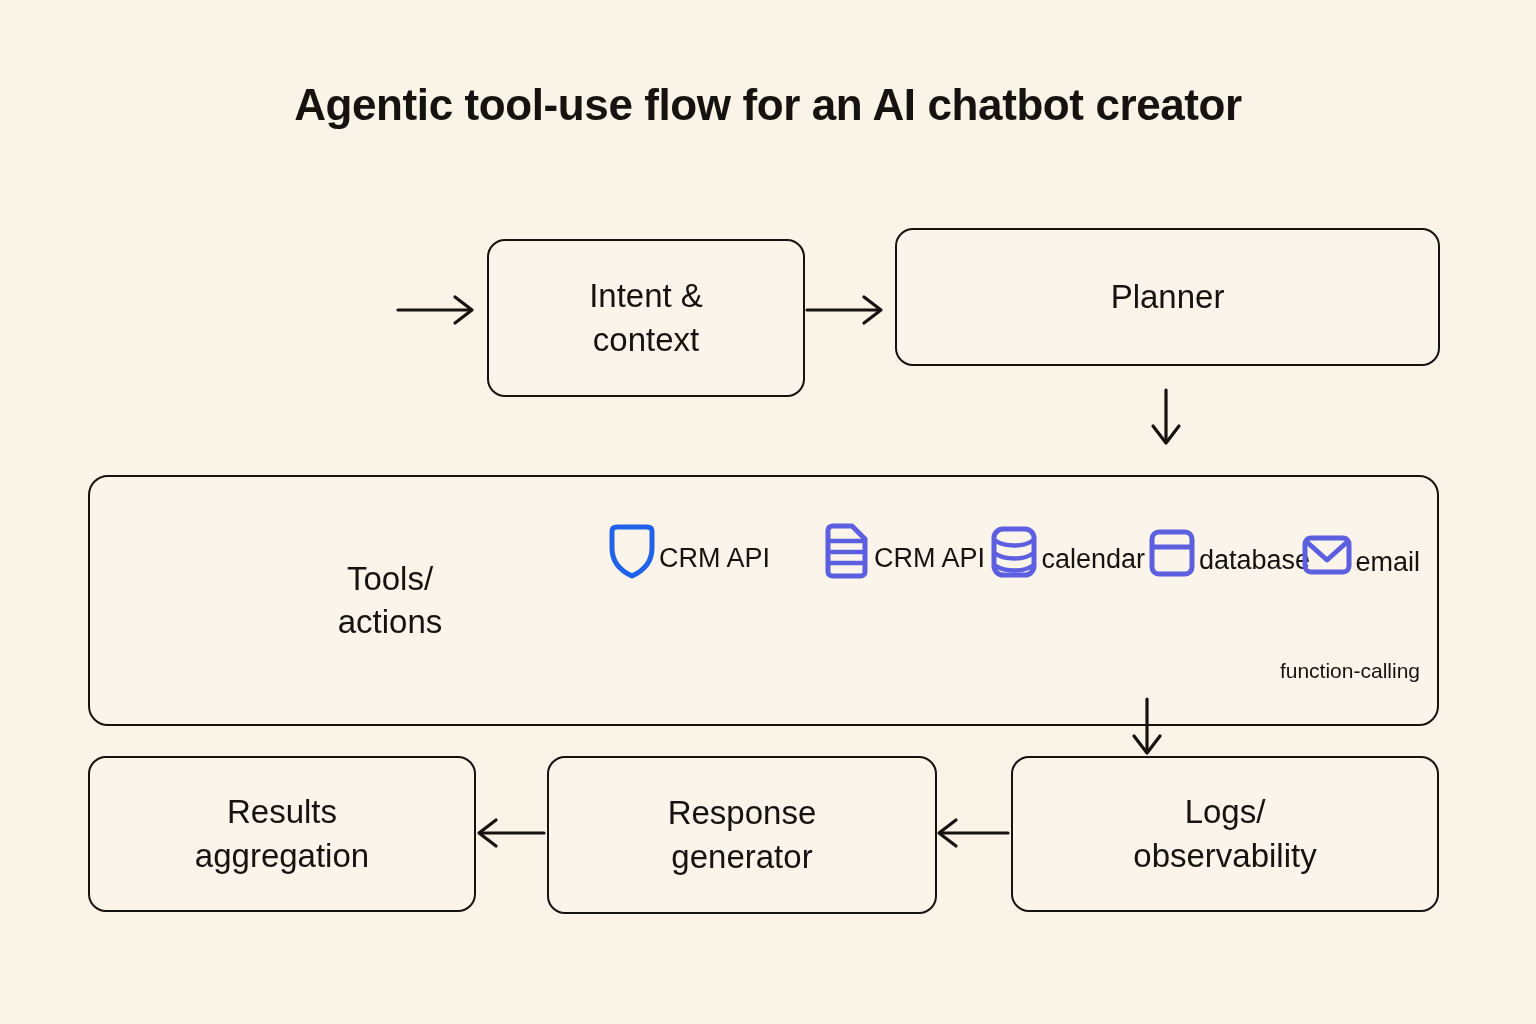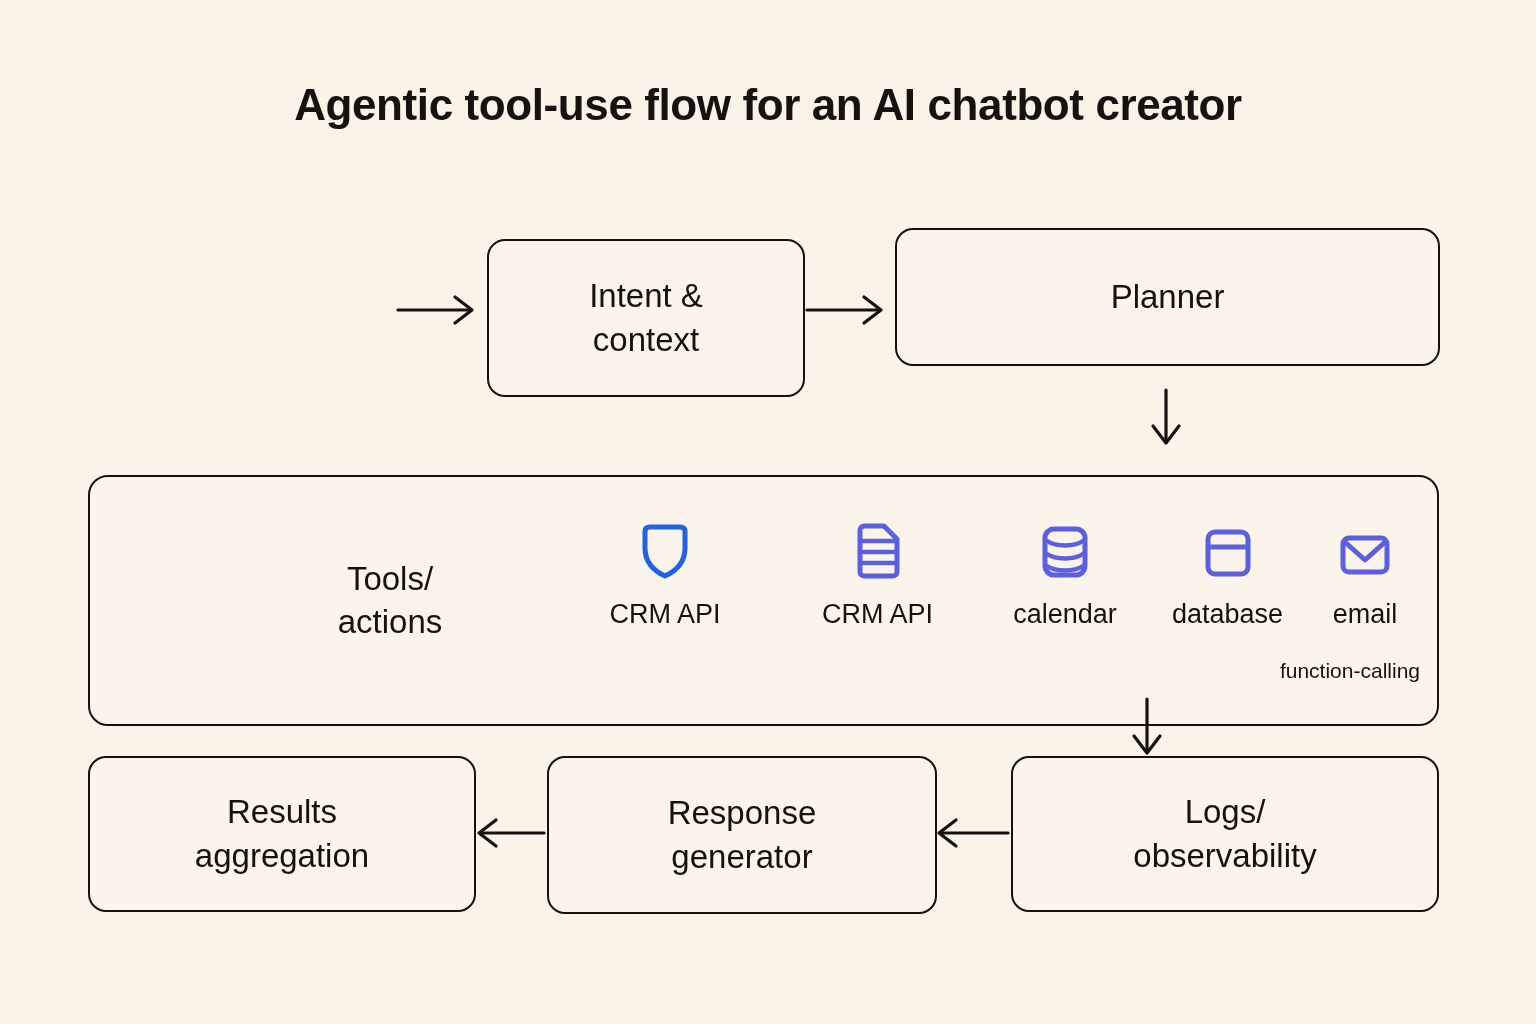--- a/index.html
+++ b/index.html
@@ -91,21 +91,21 @@
     left: 470px;
     top: 44px;
     width: 860px;
     display: flex;
     align-items: flex-end;
     justify-content: flex-start;
     gap: 0px;
   }
   .tool-item {
     display: flex;
-    flex-direction: column;
+    flex-direction: row;
     align-items: center;
     justify-content: flex-end;
   }
   .tool-item .tool-icon {
     display: block;
     margin-bottom: 16px;
     line-height: 0;
   }
   .tool-item .tool-label {
     font-size: 27px;

